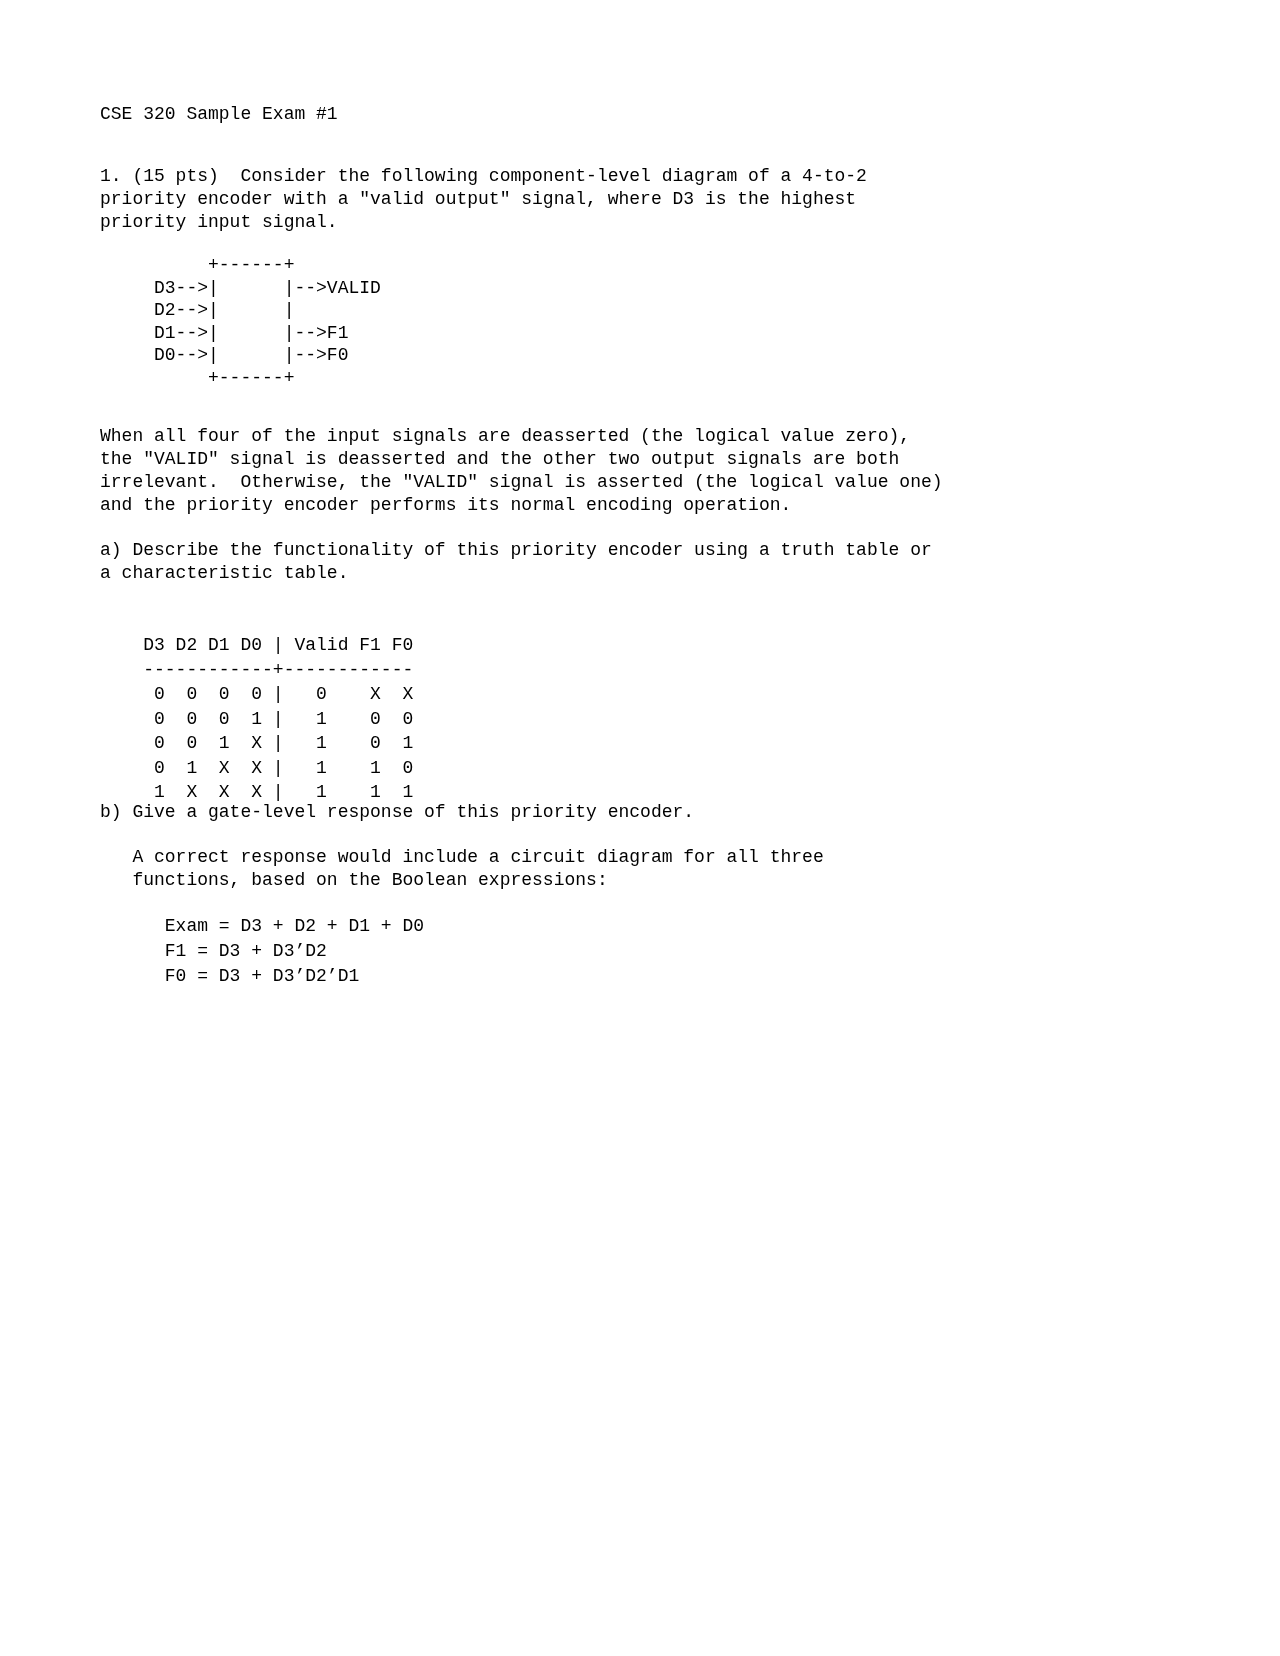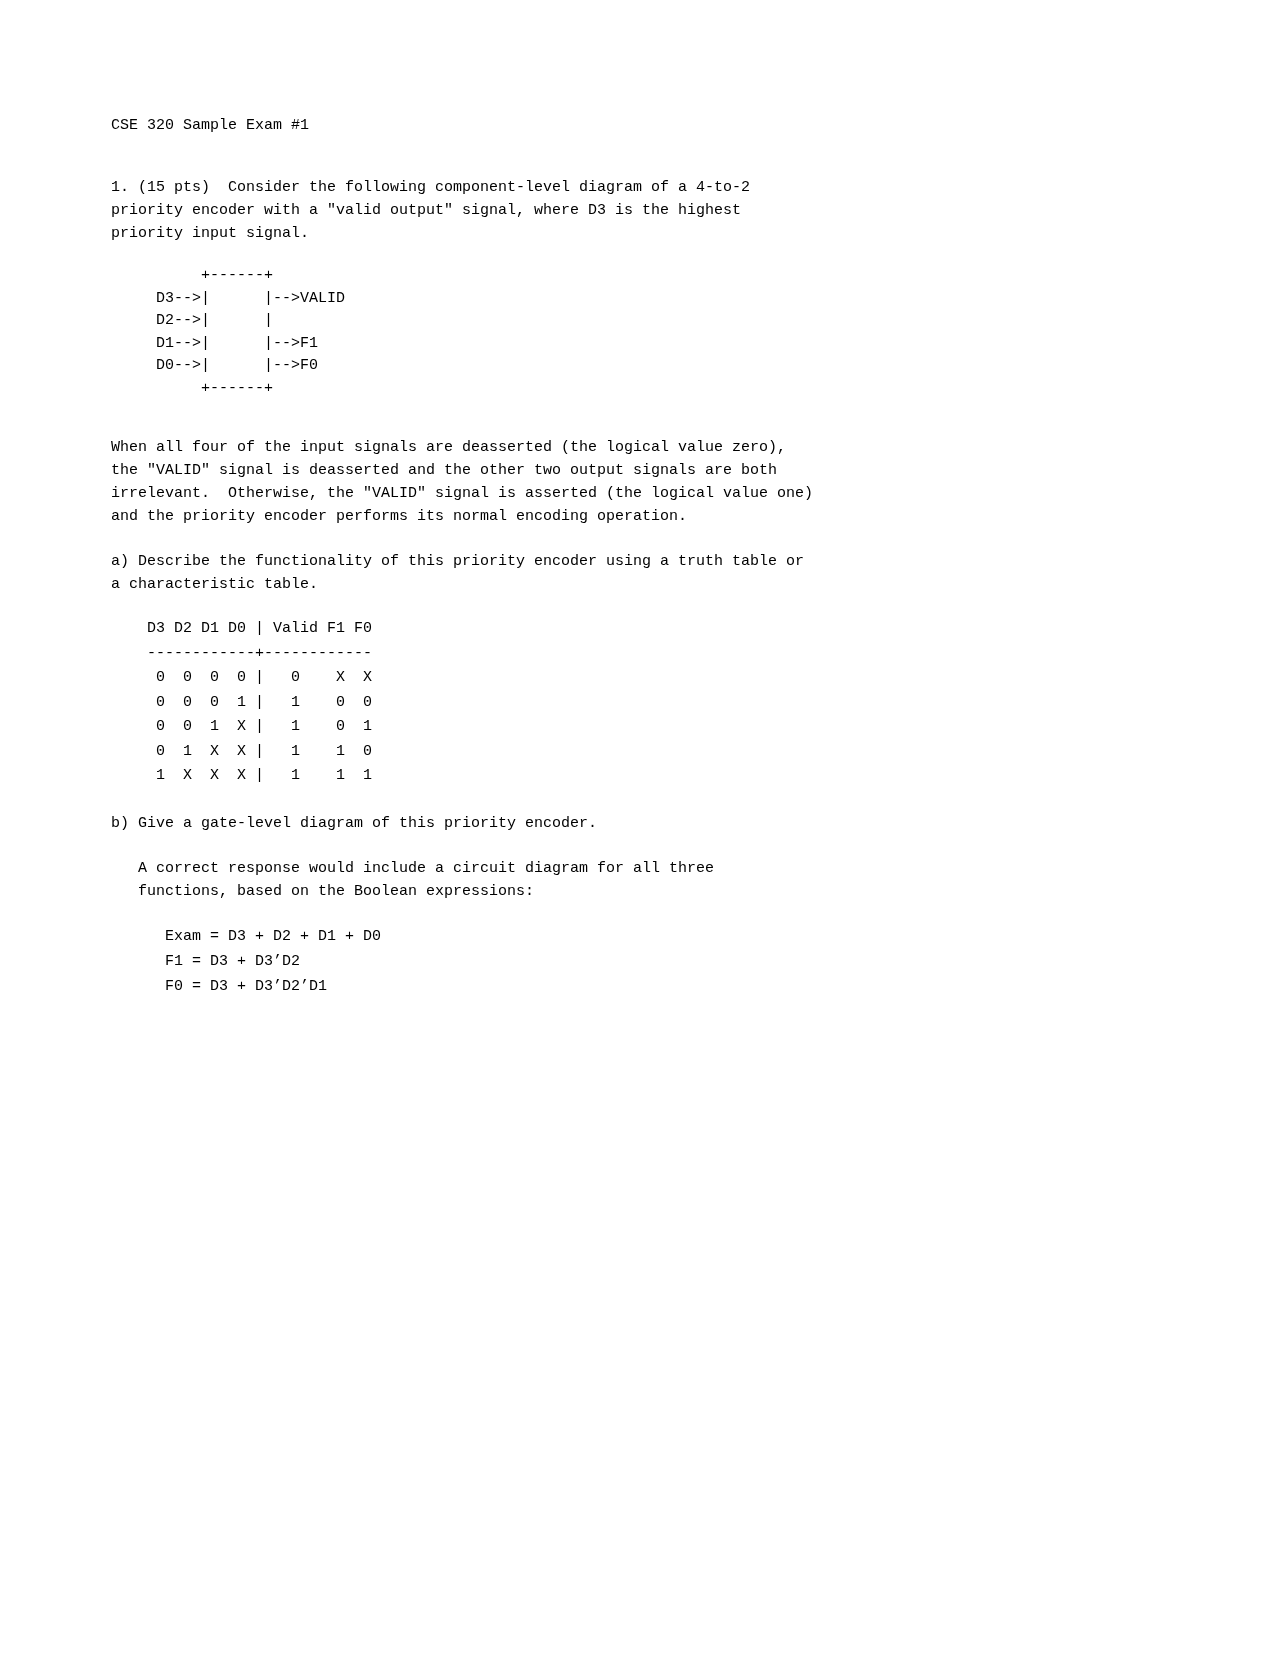--- a/index.html
+++ b/index.html
@@ -12,23 +12,23 @@
     width: 1280px;
     height: 1656px;
     background: #ffffff;
     overflow: hidden;
     font-family: "Liberation Mono", "DejaVu Sans Mono", monospace;
     color: #000000;
   }
   pre.blk {
     position: absolute;
     left: 95px;
-    margin: 16px;
+    margin: 5px;
     font-family: inherit;
-    font-size: 15px;
+    font-size: 18px;
     line-height: 23px;
     color: #000000;
     white-space: pre;
   }
   pre.blk.diagram { line-height: 22.5px; }
   pre.blk.table   { line-height: 24.5px; }
   pre.blk.exprs   { line-height: 24.8px; }
 </style>
 </head>
 <body>
@@ -49,29 +49,29 @@
           +------+</pre>
 
   <pre class="blk" style="top:534px">a) Describe the functionality of this priority encoder using a truth table or
 a characteristic table.</pre>
 
   <pre class="blk" style="top:420px">When all four of the input signals are deasserted (the logical value zero),
 the "VALID" signal is deasserted and the other two output signals are both
 irrelevant.  Otherwise, the "VALID" signal is asserted (the logical value one)
 and the priority encoder performs its normal encoding operation.</pre>
 
-  <pre class="blk table" style="top:601px">    D3 D2 D1 D0 | Valid F1 F0
+  <pre class="blk table" style="top:628px">    D3 D2 D1 D0 | Valid F1 F0
     ------------+------------
      0  0  0  0 |   0    X  X
      0  0  0  1 |   1    0  0
      0  0  1  X |   1    0  1
      0  1  X  X |   1    1  0
      1  X  X  X |   1    1  1</pre>
 
-  <pre class="blk" style="top:796px">b) Give a gate-level diagram of this priority encoder.</pre>
+  <pre class="blk" style="top:796px">b) Give a gate-level response of this priority encoder.</pre>
 
   <pre class="blk" style="top:841px">   A correct response would include a circuit diagram for all three
    functions, based on the Boolean expressions:</pre>
 
   <pre class="blk exprs" style="top:909px">      Exam = D3 + D2 + D1 + D0
       F1 = D3 + D3’D2
       F0 = D3 + D3’D2’D1</pre>
 
 </div>
 

